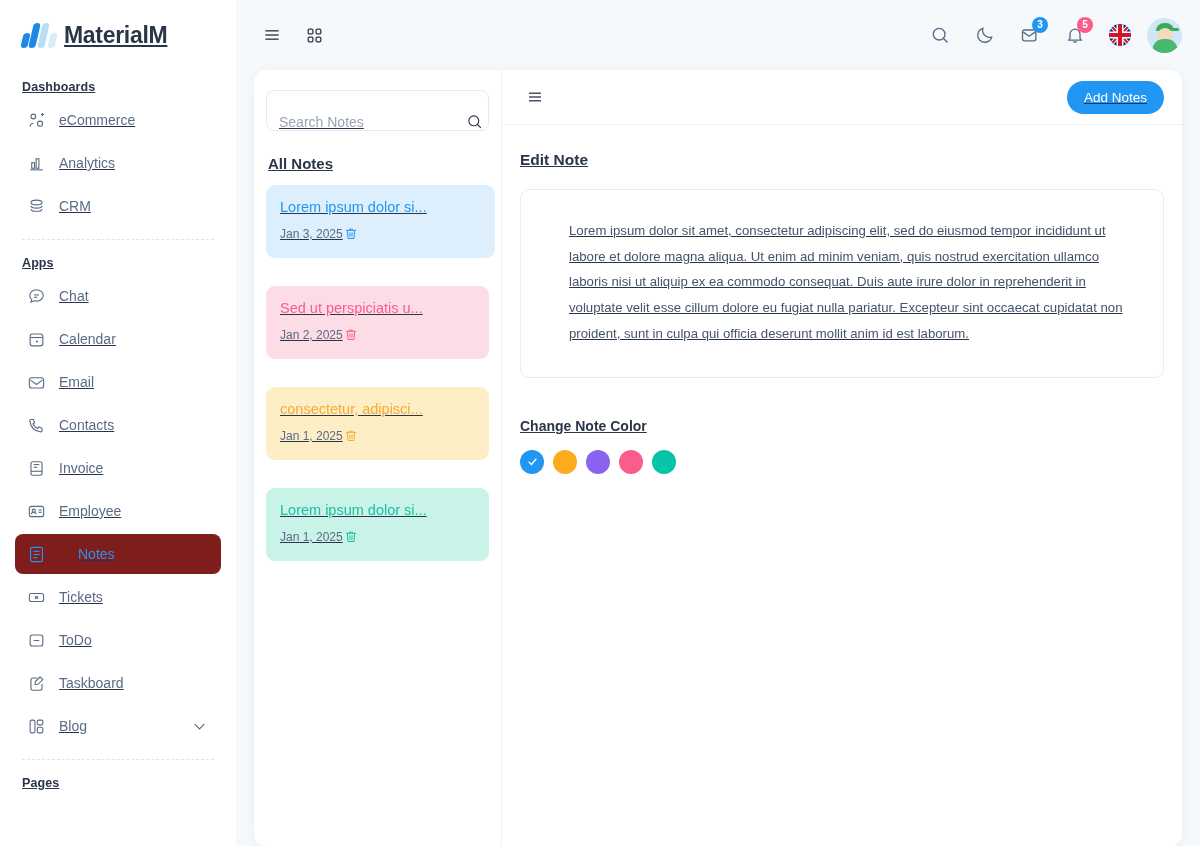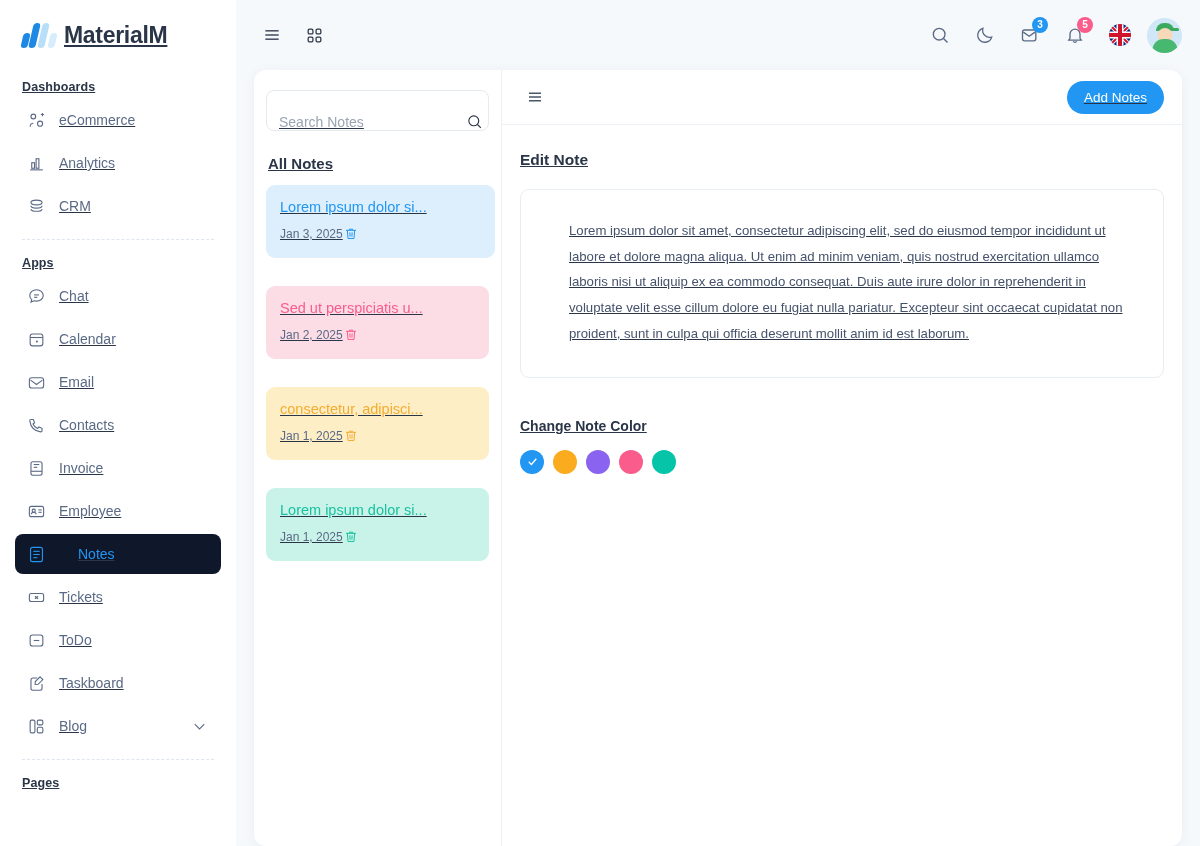--- a/index.html
+++ b/index.html
@@ -37,21 +37,21 @@
     font-size: 12.5px; font-weight: 700; color: #2a3547;
     padding: 10px 0 6px 7px; letter-spacing: .1px;
   }
   .nav-item {
     display: flex; align-items: center; gap: 13px;
     height: 40px; padding: 0 12px; margin-bottom: 3px;
     border-radius: 8px; cursor: pointer;
     color: #5a6a85; font-size: 14px;
   }
   .nav-item .lbl { flex: 1; white-space: nowrap; }
-  .nav-item.active { background: #0f172a; color: #2196f3; gap: 32px; }
+  .nav-item.active { background: #7f1d1d; color: #2196f3; gap: 32px; }
   .nav-item.active svg { stroke: #2196f3; }
   .nav-item svg { width: 19px; height: 19px; stroke: #5a6a85; fill: none; stroke-width: 1.4; flex: 0 0 19px; }
   .nav-chevron { width: 14px; height: 14px; stroke: #5a6a85; fill: none; stroke-width: 1.6; }
   .nav-divider {
     border-top: 1px dashed #dfe5ef; margin: 13px 7px 6px 7px; height: 0;
   }
 
   
   .main { flex: 1; display: flex; flex-direction: column; min-width: 0; }
   .topbar {

